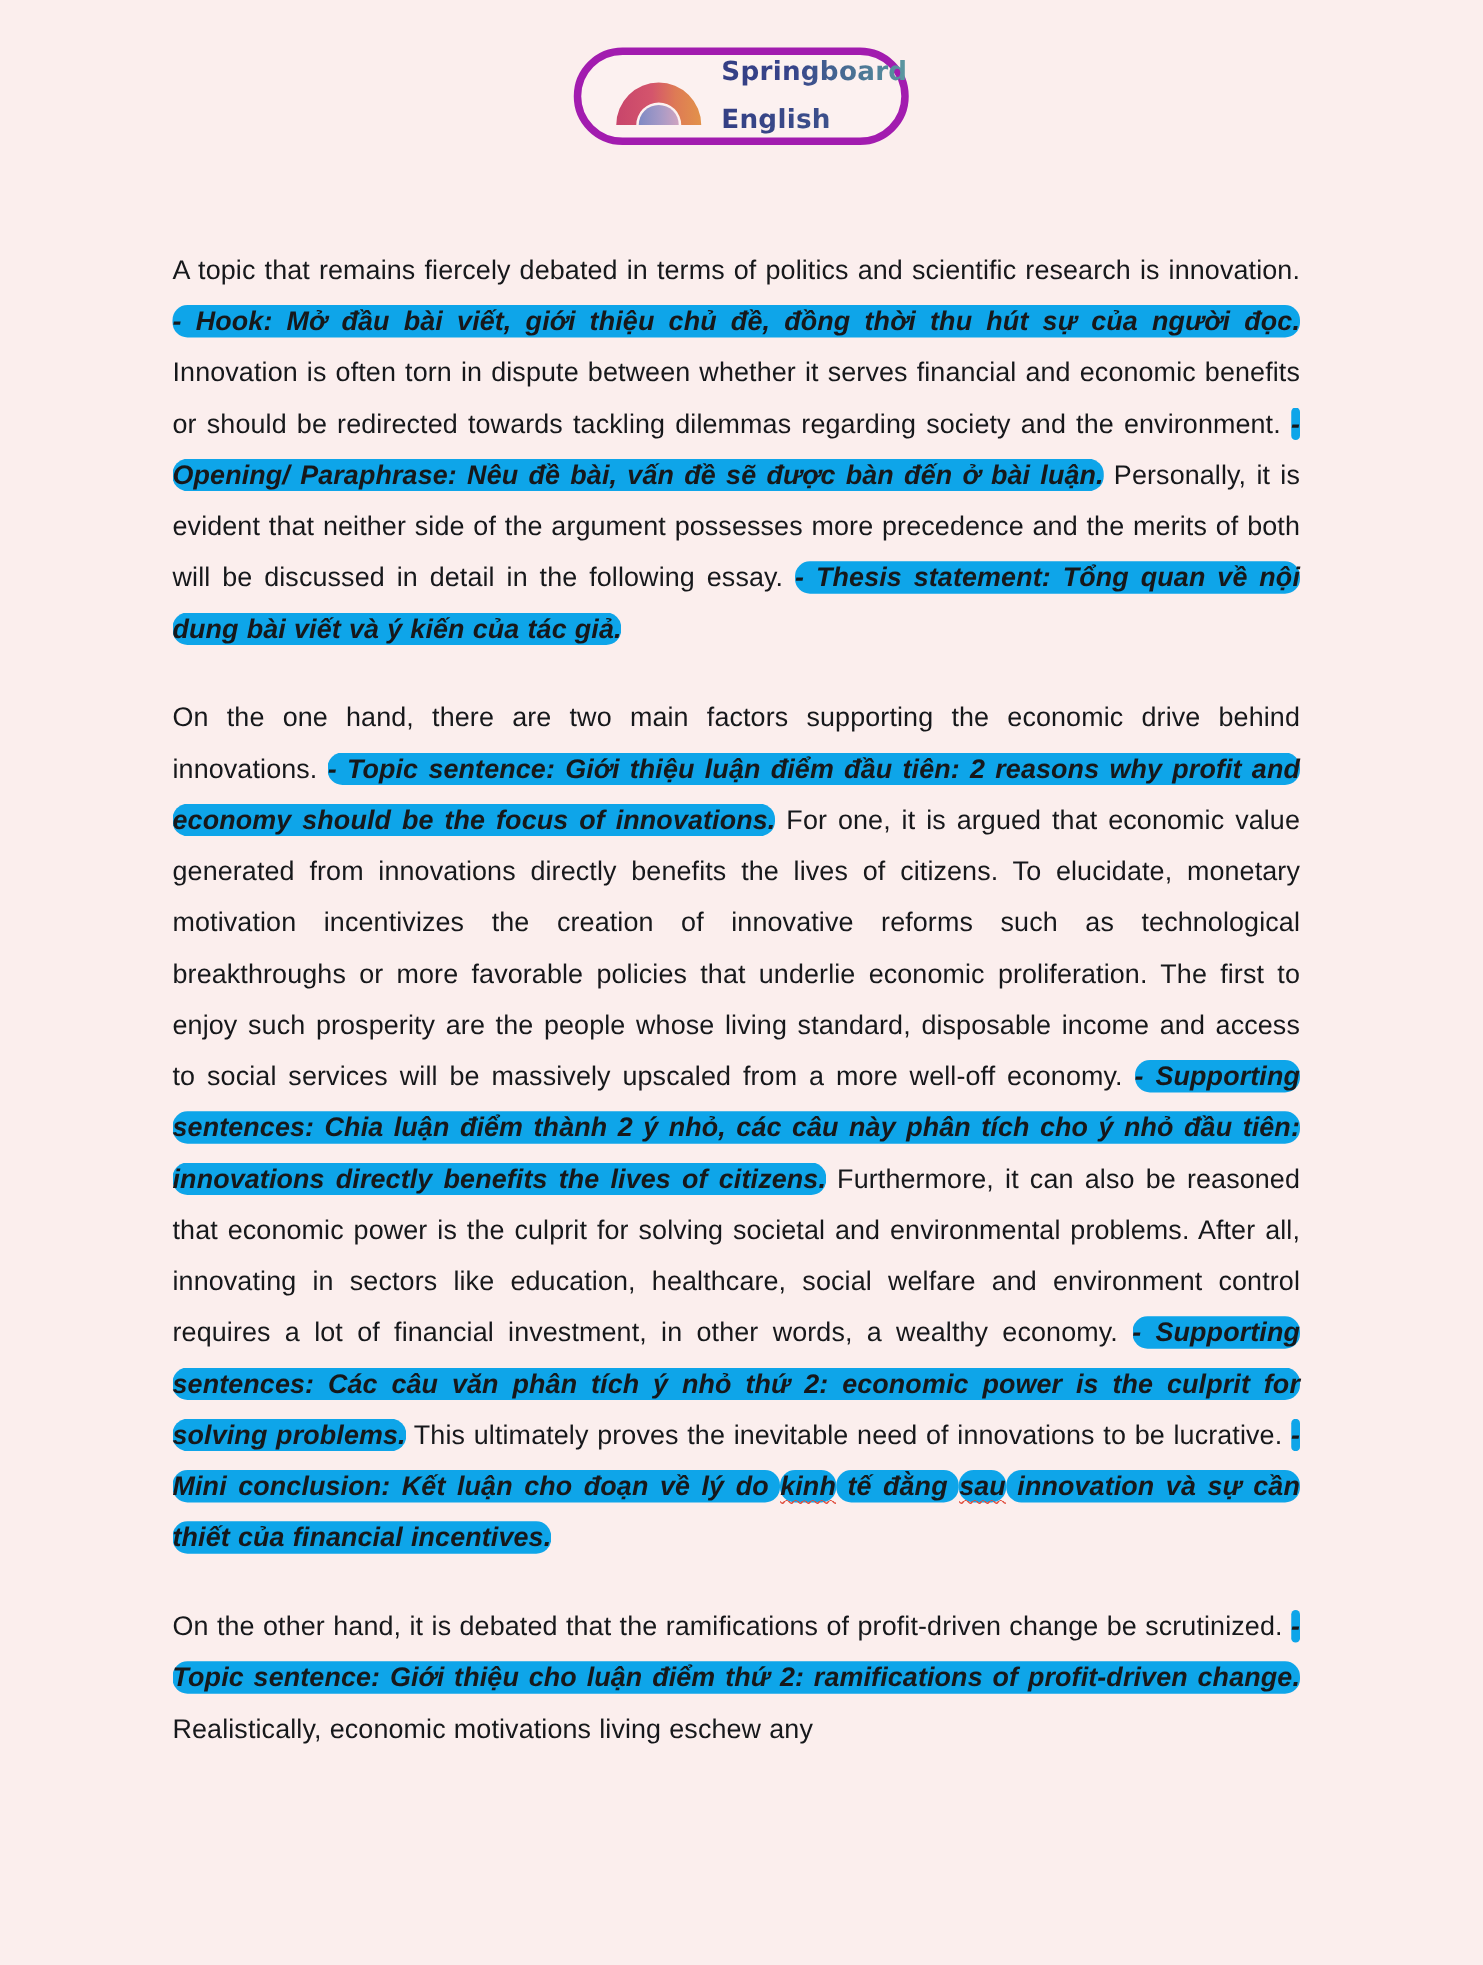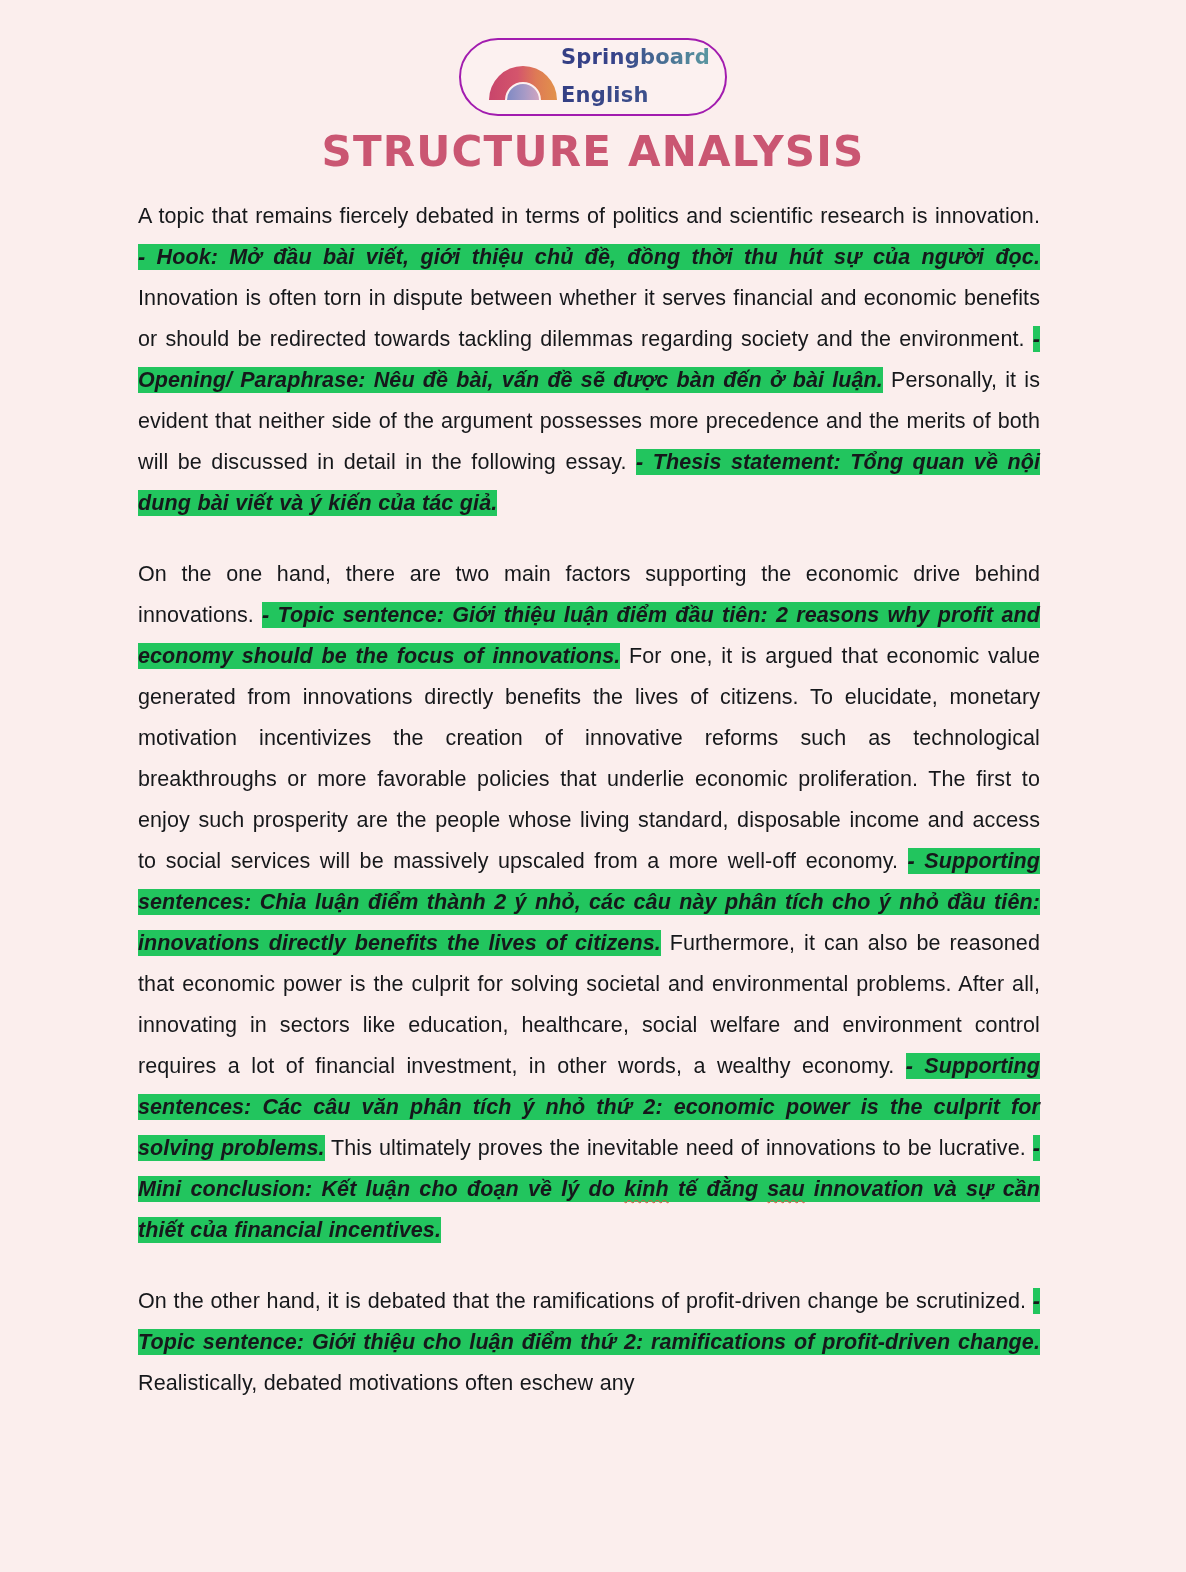--- a/index.html
+++ b/index.html
@@ -29,28 +29,28 @@
     top: 38px;
     left: 0;
     width: 1186px;
     display: flex;
     justify-content: center;
   }
   .logo-pill {
     box-sizing: border-box;
     width: 268px;
     height: 78px;
-    border: 2px solid #a21caf;
+    border: 6px solid #a21caf;
     border-radius: 39px;
     background: #fcf1f0;
     display: flex;
     align-items: center;
     justify-content: flex-start;
     padding-left: 26px;
-    gap: 2px;
+    gap: 14px;
   }
   .logo-mark {
     width: 72px;
     height: 48px;
     flex: 0 0 auto;
     display: block;
   }
   .logo-text {
     display: flex;
     flex-direction: column;
@@ -102,26 +102,27 @@
     line-height: 41px;
     color: #16181b;
     font-family: "Liberation Sans", sans-serif;
     font-weight: 400;
     letter-spacing: 0.1px;
     word-spacing: 0.4px;
   }
   p.para:last-child { margin-bottom: 0; }
 
   .hl {
-    background-color: #22c55e;
+    background-color: #0ea5e9;
     font-style: italic;
     font-weight: 700;
     box-decoration-break: clone;
     -webkit-box-decoration-break: clone;
     padding: 1px 0;
+    border-radius: 12px;
   }
   .sp {
     text-decoration: underline wavy #e04a3a;
     text-underline-offset: 3px;
     text-decoration-thickness: 1px;
     margin-top: 48px;
   }
 </style>
 </head>
 <body>
@@ -147,21 +148,20 @@
         <path d="M2 47 A34 34 0 0 1 70 47 L54 47 A18 18 0 0 0 18 47 Z" fill="url(#archOuter)"></path>
         <path d="M20 47 A16 16 0 0 1 52 47 Z" fill="url(#archInner)"></path>
       </svg>
       <div class="logo-text">
         <span class="l1">Springboard</span>
         <span class="l2">English</span>
       </div>
     </div>
   </div>
 
-  <div class="doc-title">STRUCTURE ANALYSIS</div>
 
   <div class="body-area">
     <p class="para"><span>A topic that remains fiercely debated in terms of politics and scientific research is innovation. </span><span class="hl">- Hook: Mở đầu bài viết, giới thiệu chủ đề, đồng thời thu hút sự của người đọc.</span><span> Innovation is often torn in dispute between whether it serves financial and economic benefits or should be redirected towards tackling dilemmas regarding society and the environment. </span><span class="hl">- Opening/ Paraphrase: Nêu đề bài, vấn đề sẽ được bàn đến ở bài luận.</span><span> Personally, it is evident that neither side of the argument possesses more precedence and the merits of both will be discussed in detail in the following essay. </span><span class="hl">- Thesis statement: Tổng quan về nội dung bài viết và ý kiến của tác giả.</span></p>
     <p class="para"><span>On the one hand, there are two main factors supporting the economic drive behind innovations. </span><span class="hl">- Topic sentence: Giới thiệu luận điểm đầu tiên: 2 reasons why profit and economy should be the focus of innovations.</span><span> For one, it is argued that economic value generated from innovations directly benefits the lives of citizens. To elucidate, monetary motivation incentivizes the creation of innovative reforms such as technological breakthroughs or more favorable policies that underlie economic proliferation. The first to enjoy such prosperity are the people whose living standard, disposable income and access to social services will be massively upscaled from a more well-off economy. </span><span class="hl">- Supporting sentences: Chia luận điểm thành 2 ý nhỏ, các câu này phân tích cho ý nhỏ đầu tiên: innovations directly benefits the lives of citizens.</span><span> Furthermore, it can also be reasoned that economic power is the culprit for solving societal and environmental problems. After all, innovating in sectors like education, healthcare, social welfare and environment control requires a lot of financial investment, in other words, a wealthy economy. </span><span class="hl">- Supporting sentences: Các câu văn phân tích ý nhỏ thứ 2: economic power is the culprit for solving problems.</span><span> This ultimately proves the inevitable need of innovations to be lucrative. </span><span class="hl">- Mini conclusion: Kết luận cho đoạn về lý do </span><span class="hl sp">kinh</span><span class="hl"> tế đằng </span><span class="hl sp">sau</span><span class="hl"> innovation và sự cần thiết của financial incentives.</span></p>
-    <p class="para"><span>On the other hand, it is debated that the ramifications of profit-driven change be scrutinized. </span><span class="hl">- Topic sentence: Giới thiệu cho luận điểm thứ 2: ramifications of profit-driven change.</span><span> Realistically, debated motivations often eschew any</span></p>
+    <p class="para"><span>On the other hand, it is debated that the ramifications of profit-driven change be scrutinized. </span><span class="hl">- Topic sentence: Giới thiệu cho luận điểm thứ 2: ramifications of profit-driven change.</span><span> Realistically, economic motivations living eschew any</span></p>
   </div>
 
 </div>
 
 </body></html>

